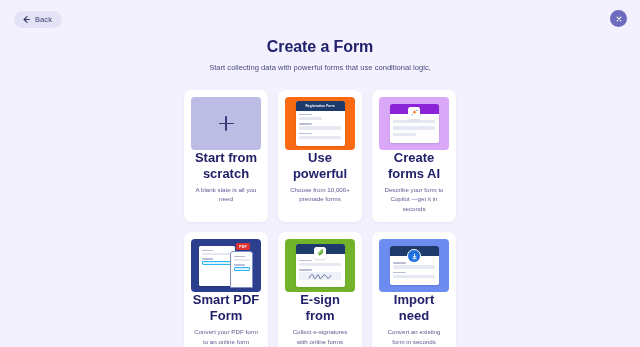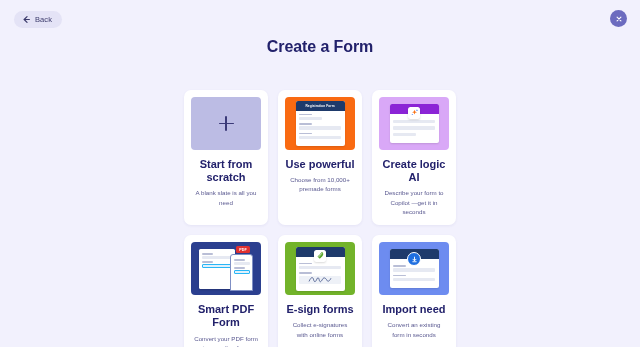--- a/index.html
+++ b/index.html
@@ -107,24 +107,24 @@
     width: 100%;
     height: 53px;
     border-radius: 4px;
     overflow: hidden;
     position: relative;
     display: flex;
     align-items: center;
     justify-content: center;
   }
   .card-title {
-    font-size: 11px;
+    font-size: 13px;
     font-weight: bold;
     color: #22216b;
-    margin-top: 8px;
+    margin-top: 0;
     text-align: center;
     line-height: 1.2;
   }
   .card-desc {
     font-size: 6.2px;
     color: #5a5990;
     margin-top: 4px;
     text-align: center;
     line-height: 1.5;
     padding: 0 2px;
@@ -303,20 +303,21 @@
       <svg width="8" height="8" viewBox="0 0 10 10">
         <path d="M2.6 2.6 L7.4 7.4 M7.4 2.6 L2.6 7.4" stroke="#ffffff" stroke-width="1.4" stroke-linecap="round"></path>
       </svg>
     </span>
   </div>
 
 </div>
 
 <div class="heading">
   <div class="page-title">Create a Form</div>
+  <div class="subtitle-line">Start collecting data with powerful forms that use conditional logic,</div>
 </div>
 
 <div class="grid">
 
   <div class="card">
     <div class="thumb thumb-blank">
       <div class="plus"></div>
     </div>
     <div class="card-title">Start from scratch</div>
     <div class="card-desc">A blank slate is all you need</div>
@@ -366,21 +367,21 @@
           </div>
           <div class="mini-row">
             <div class="mini-field"></div>
           </div>
           <div class="mini-row">
             <div class="mini-field half"></div>
           </div>
         </div>
       </div>
     </div>
-    <div class="card-title">Create logic AI</div>
+    <div class="card-title">Create forms AI</div>
     <div class="card-desc">Describe your form to Copilot —get it in seconds</div>
   </div>
 
   <div class="card">
     <div class="thumb thumb-pdf">
       <div class="pdf-stage">
         <div class="pdf-doc">
           <div class="tiny-lbl"></div>
           <div class="tiny-field"></div>
           <div class="tiny-lbl"></div>
@@ -420,21 +421,21 @@
             <div class="sig">
               <svg width="26" height="7" viewBox="0 0 40 11">
                 <path d="M3 8 C6 1, 9 1, 10 6 C11 10, 13 10, 15 5 C16.5 1.5, 18 2, 19 7
                          C20 10.5, 22 9, 24 5 C26 1.5, 29 3, 31 7 C32.5 9.5, 35 8, 37 4" fill="none" stroke="#2a3d7a" stroke-width="1.1" stroke-linecap="round"></path>
               </svg>
             </div>
           </div>
         </div>
       </div>
     </div>
-    <div class="card-title">E-sign forms</div>
+    <div class="card-title">E-sign from</div>
     <div class="card-desc">Collect e-signatures with online forms</div>
   </div>
 
   <div class="card">
     <div class="thumb thumb-import">
       <div class="mini">
         <div class="mini-head">
           <div class="dl-badge">
             <svg width="7" height="7" viewBox="0 0 10 10">
               <path d="M5 1.6 V6.4 M2.8 4.6 L5 6.9 L7.2 4.6" fill="none" stroke="#ffffff" stroke-width="1.3" stroke-linecap="round" stroke-linejoin="round"></path>

